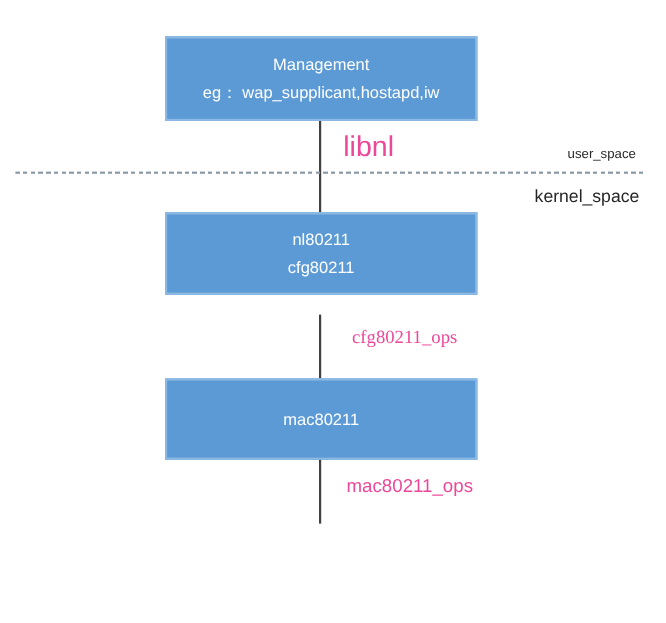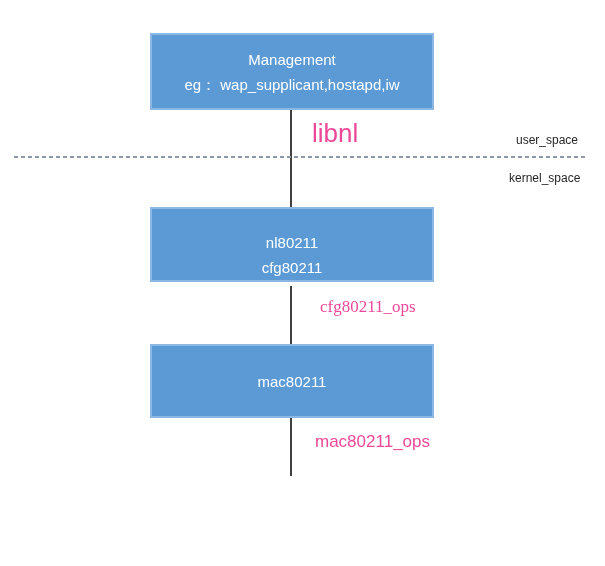--- a/index.html
+++ b/index.html
@@ -25,21 +25,21 @@
     color: #ffffff;
     font-weight: normal;
     font-size: 15px;
     line-height: 25px;
     text-align: center;
     display: flex;
     flex-direction: column;
     justify-content: center;
   }
   .box-management { top: 33px;  height: 77px; }
-  .box-nl80211    { top: 207px; height: 75px; justify-content: flex-end; }
+  .box-nl80211    { top: 193px; height: 75px; }
   .box-mac80211   { top: 344px; height: 74px; }
   .box-wifi       { top: 476px; height: 75px; }
 
   .vline {
     position: absolute;
     left: 290px;
     width: 2px;
     background: #404040;
   }
   .vline-1 { top: 110px; height: 101px; }
@@ -55,21 +55,21 @@
     background: repeating-linear-gradient(to right, #8b98a8 0 4px, transparent 4px 7px);
   }
 
   .lbl {
     position: absolute;
     color: #ec4899;
     white-space: nowrap;
   }
   .lbl-libnl        { left: 312px; top: 118px; font-size: 26px; }
   .lbl-user-space   { left: 488px; top: 133px; font-size: 12px; color: #262626; margin-left: 28px; }
-  .lbl-kernel-space { left: 509px; top: 171px; font-size: 12px; color: #262626; }
+  .lbl-kernel-space { left: 486px; top: 171px; font-size: 16px; color: #262626; }
   .lbl-cfg-ops      { left: 320px; top: 297px; font-size: 17px; font-family: Liberation Serif, serif; }
   .lbl-mac-ops      { left: 315px; top: 432px; font-size: 17px; }
 
   .watermark {
     position: absolute;
     left: 495px;
     top: 527px;
     font-size: 16px;
     color: #d9d9d9;
     white-space: nowrap;

